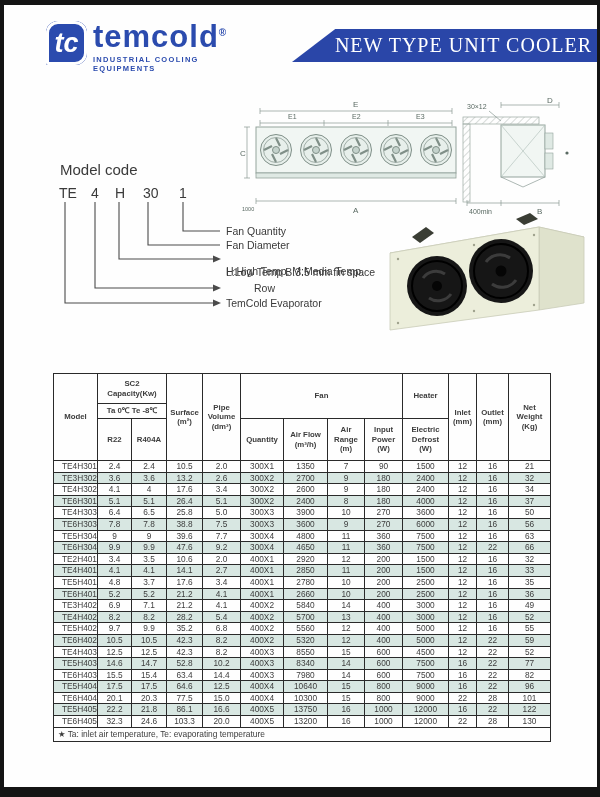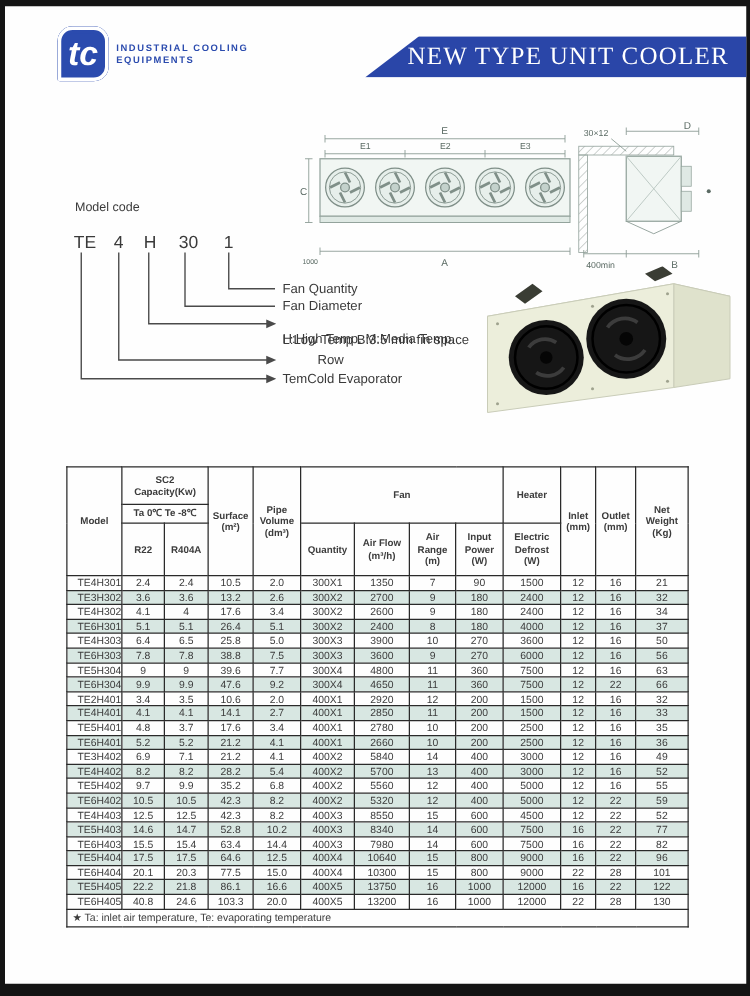--- a/index.html
+++ b/index.html
@@ -15,34 +15,34 @@
   .logo-row{display:flex;align-items:flex-start;gap:6px;}
   .logo-icon{
     width:46px;height:44px;background:#2b4bae;border-radius:12px 12px 12px 2px;
     color:#fff;font-weight:bold;font-style:italic;font-size:27px;
     display:flex;align-items:center;justify-content:center;
     box-shadow:inset 0 0 0 3px #fff, inset 0 0 0 6px #2b4bae;
   }
   .wordmark-wrap{display:flex;flex-direction:column;}
   .wordmark{font-size:31px;font-weight:bold;color:#2b4bae;letter-spacing:1px;line-height:1;}
   .wordmark sup{font-size:10px;}
-  .tagline{font-size:7.5px;font-weight:bold;color:#2b4bae;letter-spacing:1.3px;margin-top:13px;}
+  .tagline{font-size:7.5px;font-weight:bold;color:#2b4bae;letter-spacing:1.3px;margin-top:3px;}
   .banner{
     position:absolute;left:288px;top:24px;width:309px;height:33px;background:#2a46a8;
     clip-path:polygon(14% 0,100% 0,100% 100%,0 100%);
-    display:flex;align-items:center;justify-content:flex-start;padding-left:34px;box-sizing:border-box;
+    display:flex;align-items:center;justify-content:center;padding-left:34px;box-sizing:border-box;
   }
   .banner-text{color:#fff;font-family:"Liberation Serif", serif;font-size:20px;letter-spacing:1px;white-space:nowrap;}
   
   .svg-abs{position:absolute;}
   .dwg text{fill:#5a6a63;font-family:"Liberation Sans",sans-serif;}
   .dwg .dim{stroke:#8a9a93;stroke-width:0.7;fill:none;}
   .dwg .body{fill:#f1f6f3;stroke:#93a39c;stroke-width:1;}
   
-  .mc-heading{position:absolute;left:56px;top:156px;font-size:10px;color:#3a3a3a;}
+  .mc-heading{position:absolute;left:56px;top:156px;font-size:15px;color:#3a3a3a;}
   .mc-char{position:absolute;top:180px;font-size:14px;color:#3a3a3a;font-weight:500;}
   .mc-label{position:absolute;left:222px;font-size:10.5px;color:#3a3a3a;white-space:nowrap;}
   
   .spec-table{
     position:absolute;left:49px;top:368px;width:497px;border-collapse:collapse;table-layout:fixed;
   }
   .spec-table th,.spec-table td{border:1px solid #2a2a2a;padding:0;color:#3c3c3c;text-align:center;overflow:hidden;}
   .spec-table th{font-size:7.8px;font-weight:bold;white-space:pre-line;line-height:1.2;}
   .spec-table td{font-size:8.3px;height:10.6px;line-height:10.6px;white-space:nowrap;}
   .hr1{height:30px;} .hr2{height:15px;} .hr3{height:42px;}
@@ -54,20 +54,21 @@
 <body>
 
 <div class="page">
 
   <div class="logo">
     <div class="logo-row">
       <div class="logo-icon">
         <span>tc</span>
       </div>
       <div class="wordmark-wrap">
+        <div class="wordmark"><span>temcold</span><sup>®</sup></div>
         <div class="tagline">INDUSTRIAL COOLING EQUIPMENTS</div>
       </div>
     </div>
   </div>
 
   <div class="banner">
     <span class="banner-text">NEW TYPE UNIT COOLER</span>
   </div>
 
   <svg class="svg-abs dwg" style="left:236px;top:92px;" width="240" height="120" viewBox="0 0 240 120">
@@ -586,21 +587,21 @@
           <td>13750</td>
           <td>16</td>
           <td>1000</td>
           <td>12000</td>
           <td>16</td>
           <td>22</td>
           <td>122</td>
         </tr>
         <tr>
           <td class="model-col">TE6H405</td>
-          <td>40.8</td>
+          <td>32.3</td>
           <td>24.6</td>
           <td>103.3</td>
           <td>20.0</td>
           <td>400X5</td>
           <td>13200</td>
           <td>16</td>
           <td>1000</td>
           <td>12000</td>
           <td>22</td>
           <td>28</td>

